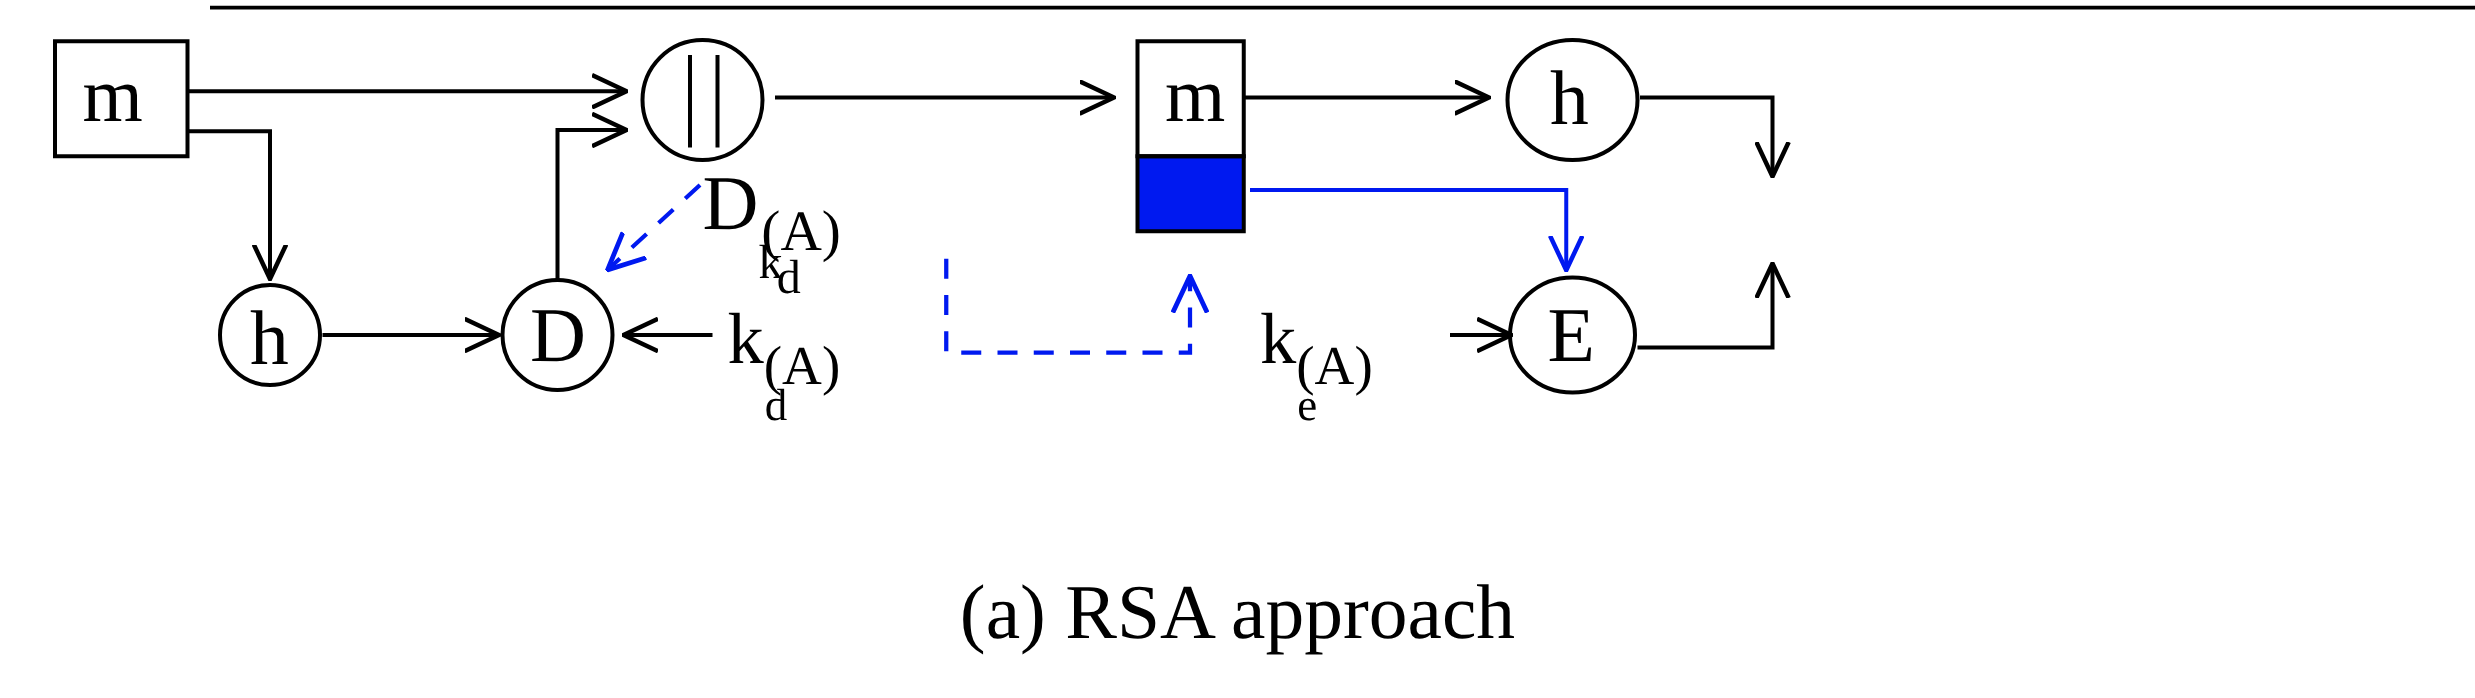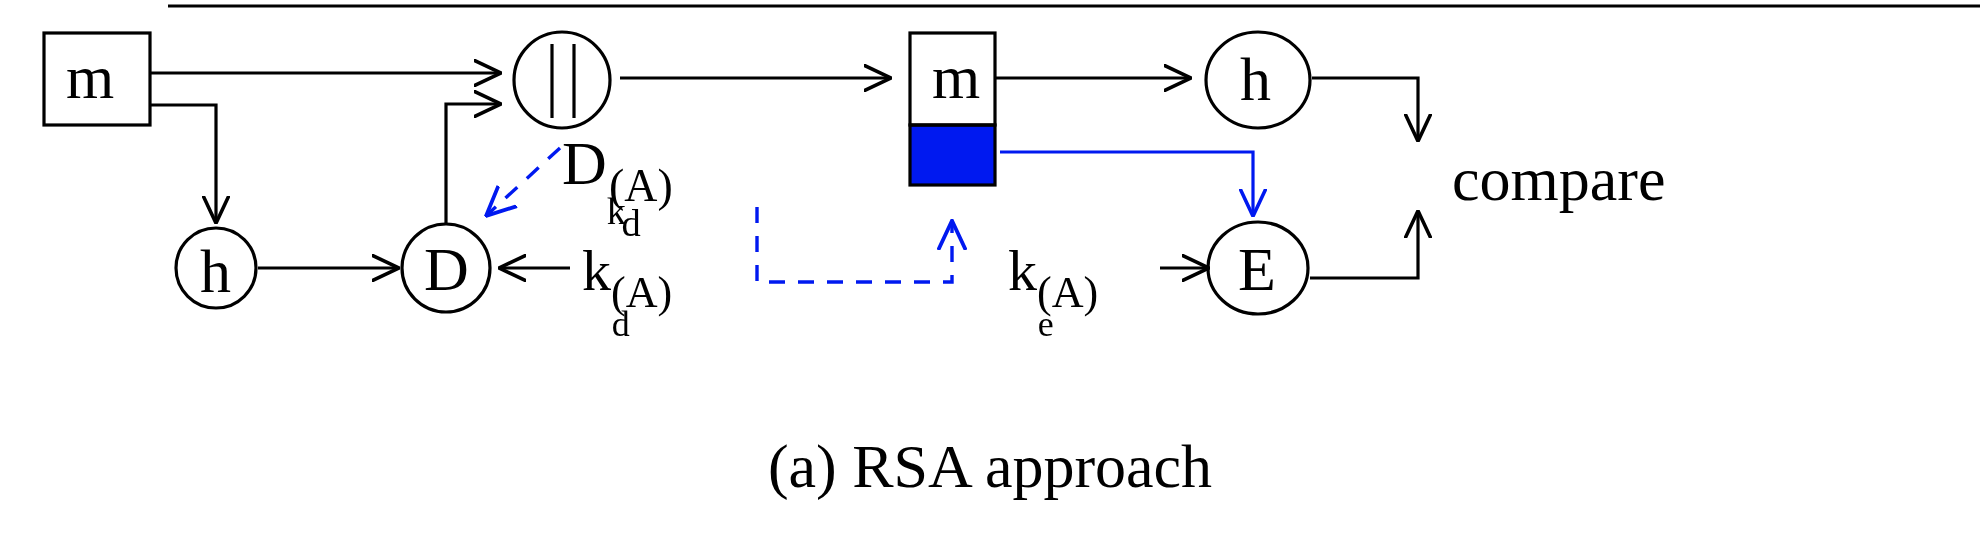--- a/index.html
+++ b/index.html
@@ -65,21 +65,21 @@
     user-select: none;
   }
   .lbl-glyph { font-size: 62px; }
   .lbl-formula { font-size: 62px; }
   .lbl-key { font-size: 58px; }
   .lbl-compare { font-size: 62px; }
   .lbl-caption { font-size: 62px; }
   .caption-wrap {
     position: absolute;
     left: 0;
-    top: 431px;
+    top: 455px;
     width: 1980px;
     text-align: center;
   }
 </style>
 </head>
 <body>
 
 <div id="figure-root">
 
   <svg id="diagram-svg" viewBox="0 0 1980 558">
@@ -166,19 +166,18 @@
     </span>
   </div>
 
   <div class="label lbl-key" style="left:1008px; top:242px;">
     <span>k</span><span style="display:inline-block; position:relative; width:0.42em; vertical-align:baseline;">
       <span style="position:absolute; left:0.02em; top:0.46em; font-size:0.62em;">e</span>
       <span style="position:absolute; left:0.0em; top:-0.44em; font-size:0.76em;">(A)</span>
     </span>
   </div>
 
-  <div class="label lbl-compare" style="left:1452px; top:148px;">compare</div>
 
   <div class="caption-wrap">
     <span class="lbl-caption">(a) RSA approach</span>
   </div>
 
 </div>
 
 </body></html>

